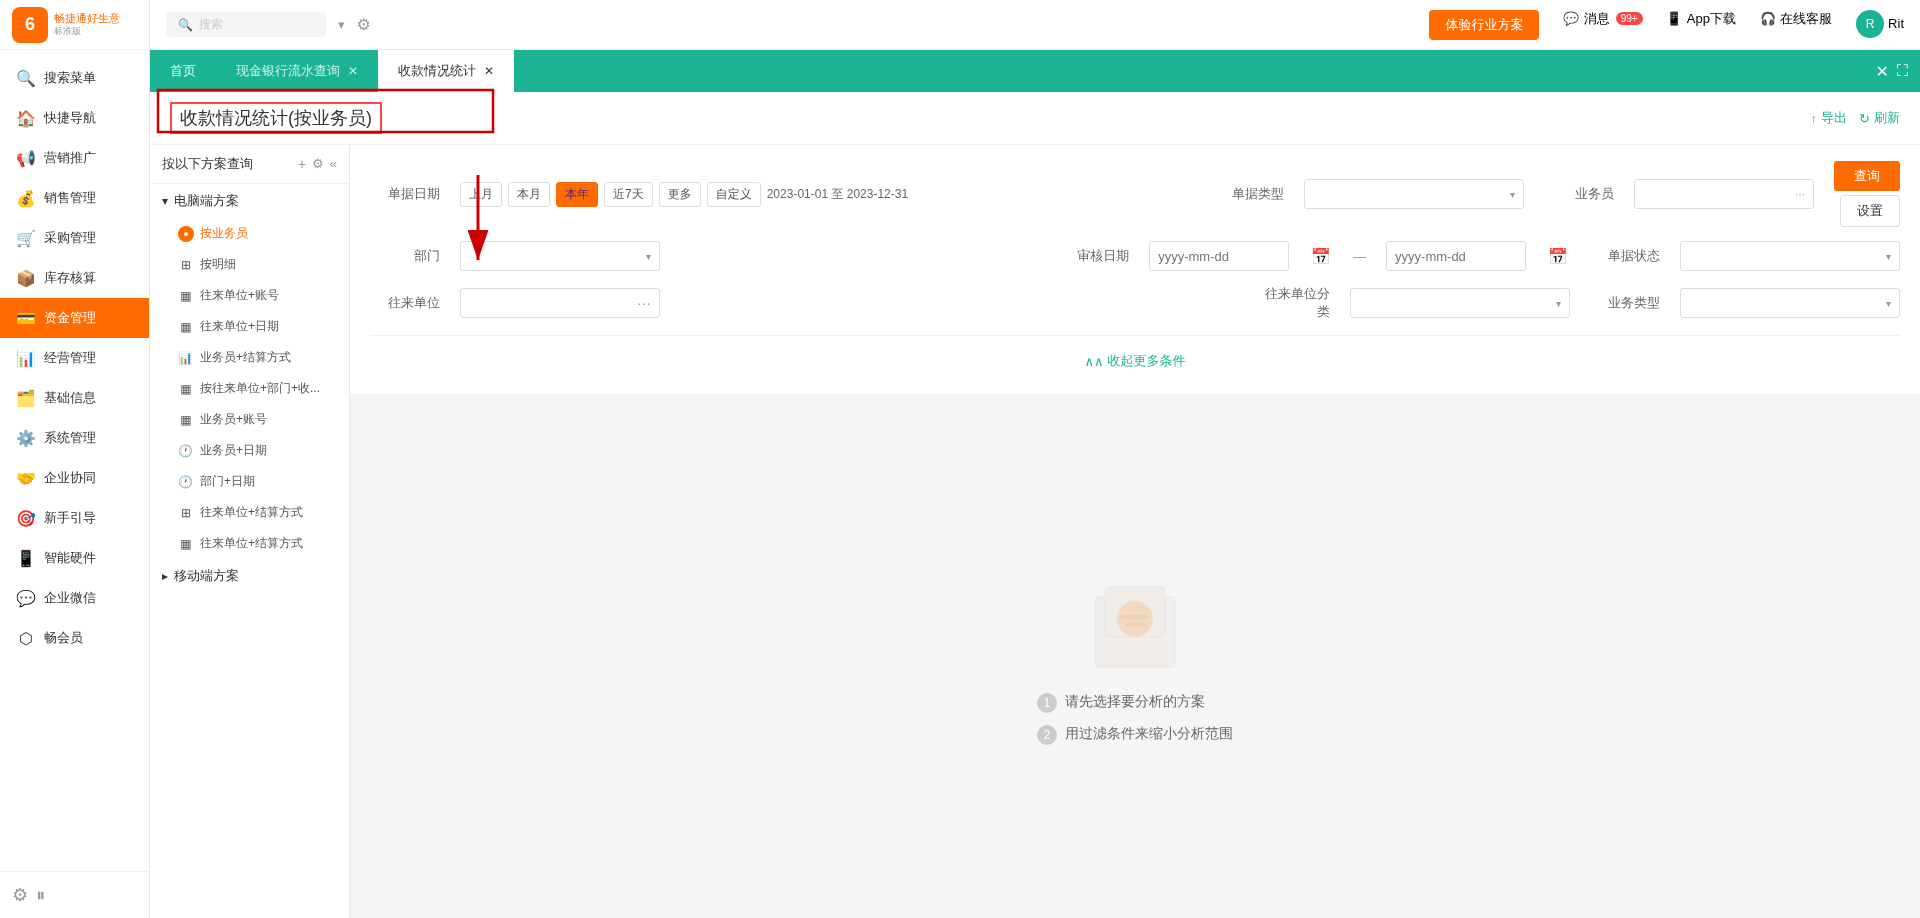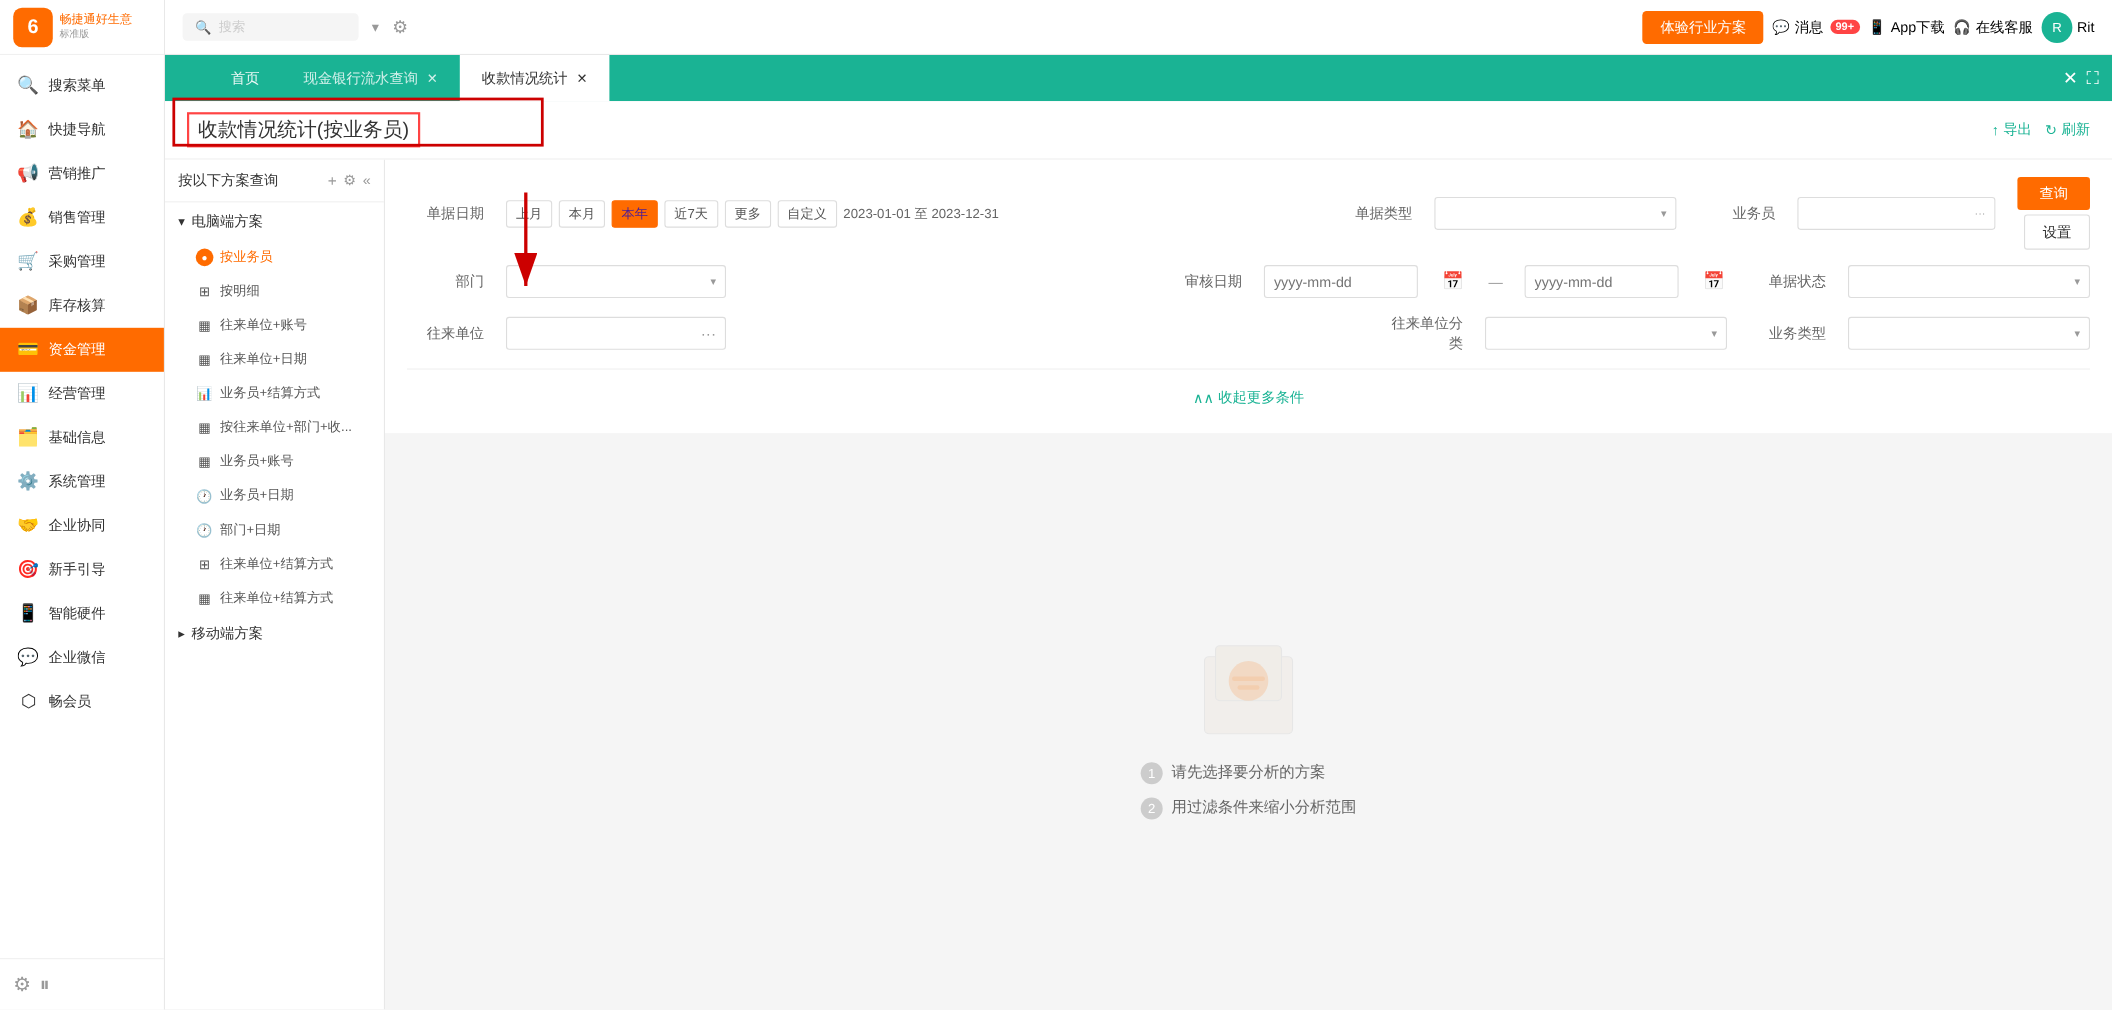--- a/index.html
+++ b/index.html
@@ -18,29 +18,29 @@
     .sidebar-bottom { padding: 12px; display: flex; align-items: center; gap: 8px; border-top: 1px solid #f0f0f0; }
 
     
     .main { flex: 1; display: flex; flex-direction: column; height: 918px; overflow: hidden; }
 
     
     .top-header { height: 50px; background: #fff; display: flex; align-items: center; justify-content: space-between; padding: 0 16px; border-bottom: 1px solid #e8e8e8; }
     .header-left { display: flex; align-items: center; gap: 12px; }
     .header-search { background: #f5f5f5; border-radius: 4px; padding: 4px 12px; color: #999; font-size: 12px; width: 160px; }
     .trial-btn { background: #ff6b00; color: white; border: none; border-radius: 4px; padding: 6px 16px; cursor: pointer; font-size: 13px; }
-    .badge { background: #ff4444; color: white; border-radius: 10px; padding: 1px 5px; font-size: 10px; margin-left: 2px; font-weight: bold; }
+    .badge { background: #ff4444; color: white; border-radius: 10px; padding: 1px 5px; font-size: 10px; margin-left: 2px; }
     .header-icon-item { display: flex; align-items: center; gap: 4px; cursor: pointer; }
 
     
     .tabs-bar { height: 42px; background: #1ab394; display: flex; align-items: center; padding: 0 0; }
     .tab-item { height: 42px; display: flex; align-items: center; padding: 12px 20px; cursor: pointer; color: rgba(255,255,255,0.8); font-size: 13px; position: relative; }
     .tab-item.active { background: #fff; color: #333; text-align: center; }
     .tab-close { margin-left: 8px; font-size: 12px; cursor: pointer; }
-    .tab-home { padding: 0 20px; color: rgba(255,255,255,0.9); margin-left: 40px; }
+    .tab-home { padding: 0 20px; color: rgba(255,255,255,0.9); }
     .tabs-right { margin-left: auto; display: flex; align-items: center; gap: 8px; padding-right: 12px; color: white; }
 
     
     .page-content { flex: 1; background: #f5f5f5; overflow: hidden; display: flex; flex-direction: column; }
 
     
     .page-title-bar { background: #fff; padding: 10px 20px; display: flex; align-items: center; justify-content: space-between; border-bottom: 1px solid #f0f0f0; }
     .page-title { font-size: 18px; color: #333; font-weight: 500; border: 2px solid #ff4444; padding: 2px 8px; display: inline-block; }
     .page-actions { display: flex; gap: 12px; }
     .action-btn { display: flex; align-items: center; gap: 4px; color: #1ab394; cursor: pointer; font-size: 13px; }
@@ -179,21 +179,21 @@
 
   <div class="top-header">
     <div class="header-left">
       <div class="header-search" style="display:flex;align-items:center;gap:6px;">
         <span style="color:#ccc;">🔍</span>
         <span style="color:#ccc;font-size:12px;">搜索</span>
       </div>
       <span style="color:#999;cursor:pointer;">▾</span>
       <span style="color:#999;cursor:pointer;font-size:16px;">⚙</span>
     </div>
-    <div style="display:flex;align-items:center;gap:8px;">
+    <div style="display:flex;align-items:flex-start;gap:24px;">
       <button class="trial-btn">体验行业方案</button>
       <div class="header-icon-item">
         <span>💬</span>
         <span>消息</span>
         <span class="badge">99+</span>
       </div>
       <div class="header-icon-item">
         <span>📱</span>
         <span>App下载</span>
       </div>

